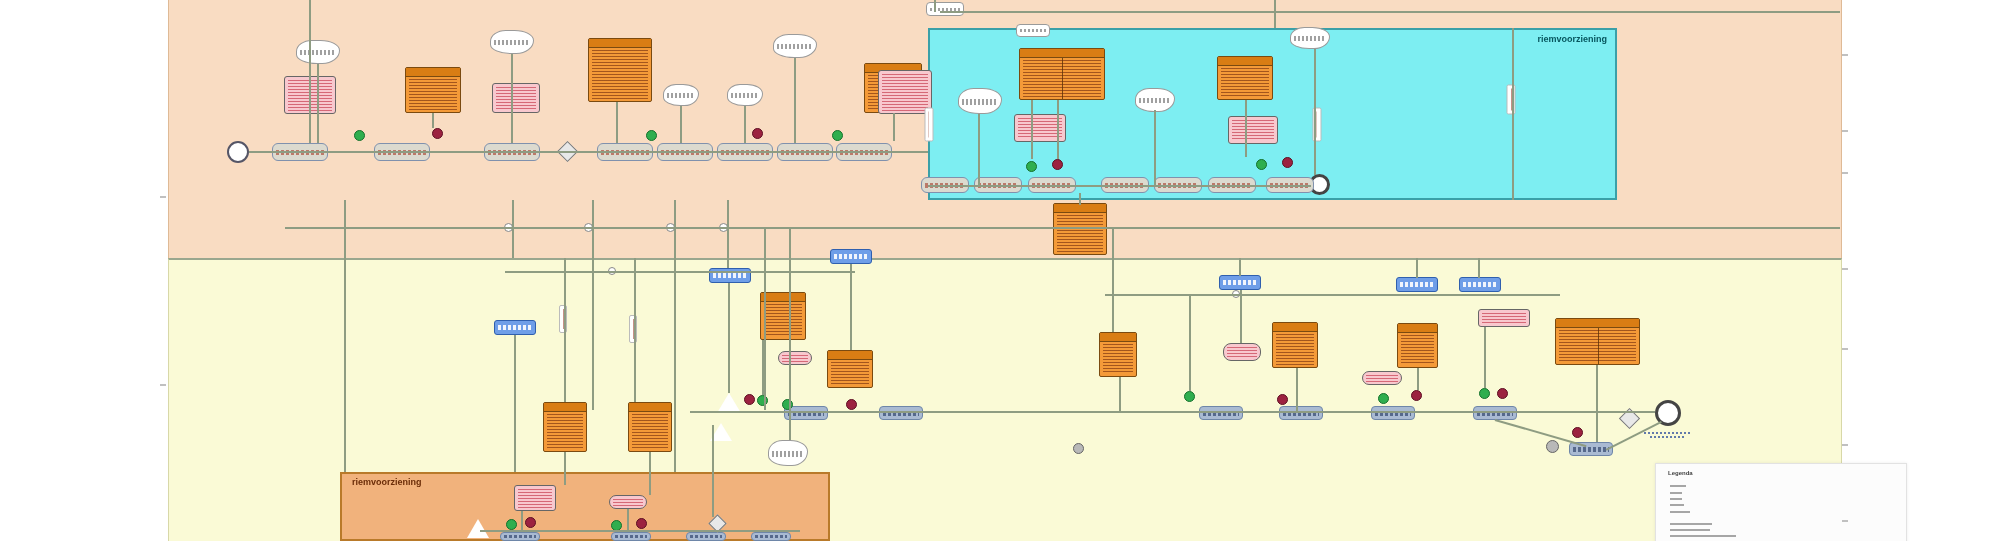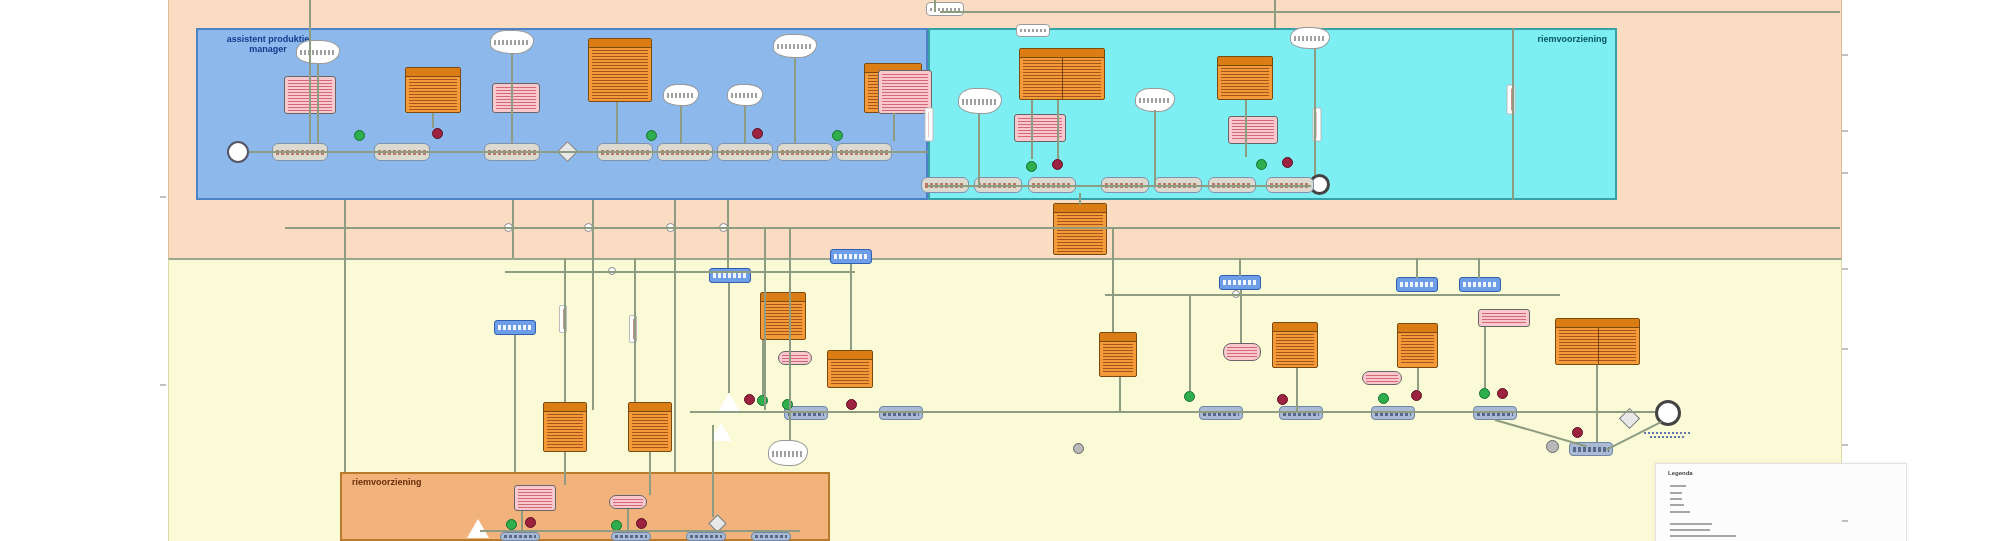--- a/index.html
+++ b/index.html
@@ -60,23 +60,20 @@
   .tick{position:absolute;width:6px;height:2px;background:#c0c0c0;}
   .caption-micro{position:absolute;background:repeating-linear-gradient(to right, rgba(60,90,160,.8) 0 2px, transparent 2px 4px);height:2px;}
 </style>
 </head>
 <body>
 
 <div id="stage">
   <div class="band" id="band-peach"></div>
   <div class="band" id="band-yellow"></div>
 
-  <div class="pool" id="pool-blue">
-    <div class="pool-label">assistent produktie manager</div>
-  </div>
   <div class="pool" id="pool-cyan">
     <div class="pool-label">riemvoorziening</div>
   </div>
   <div class="pool" id="pool-orange">
     <div class="pool-label">riemvoorziening</div>
   </div>
 
   <div id="nodes-layer">
       <div class="node evt evt-start" style="left: 227px; top: 141px; width: 22px; height: 22px;"></div>
       <div class="node evt evt-end" style="left: 1309px; top: 174px; width: 21px; height: 21px;"></div>

